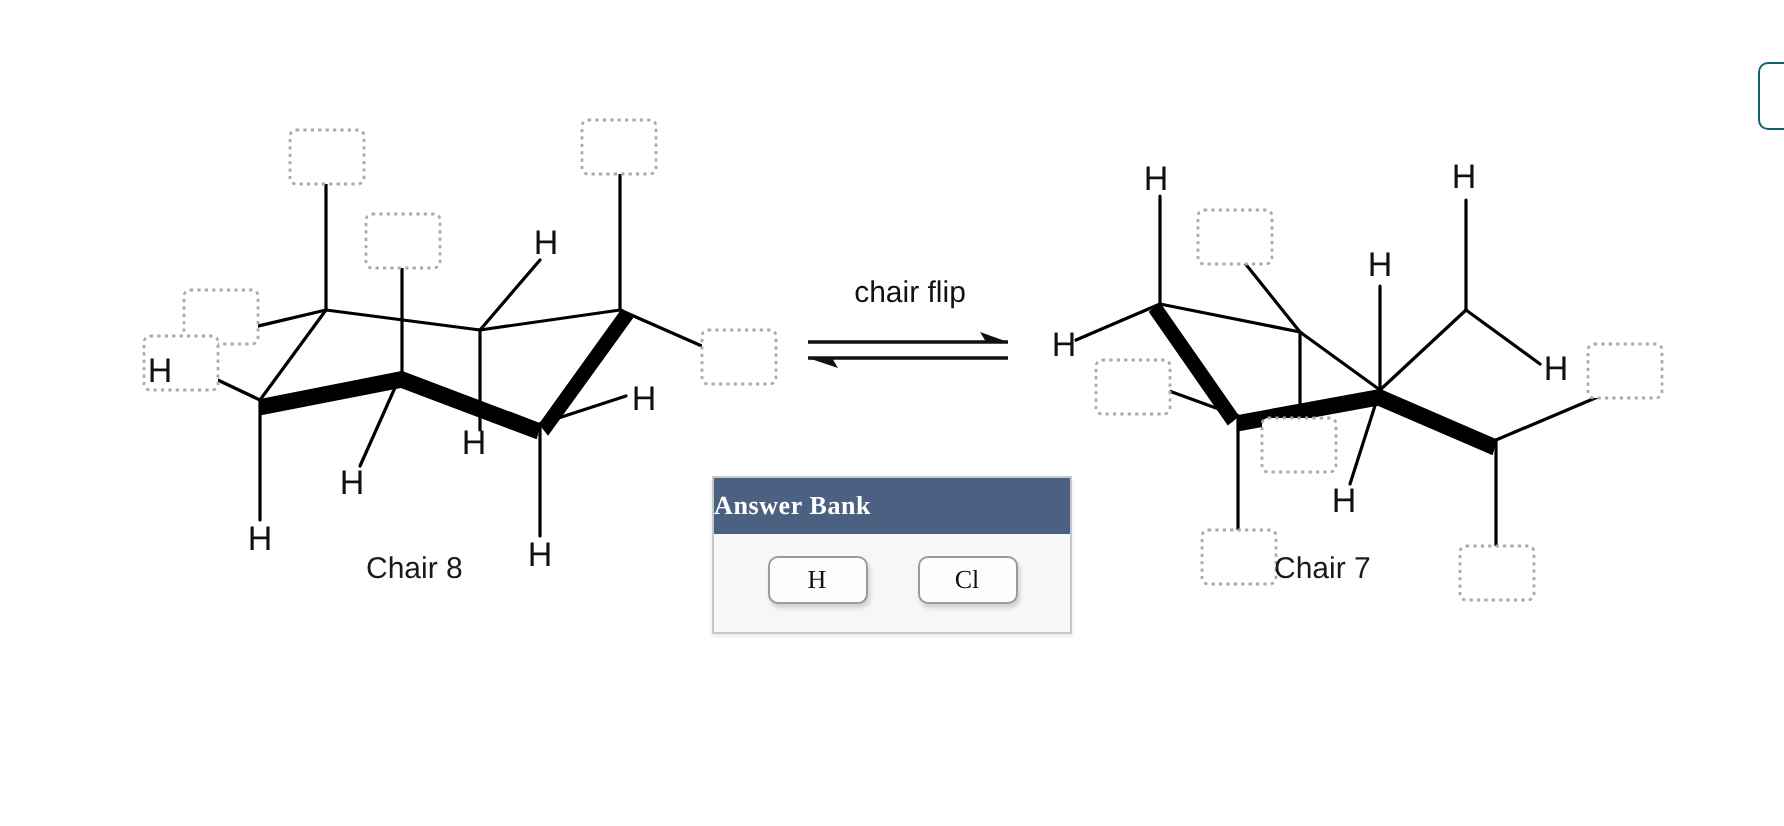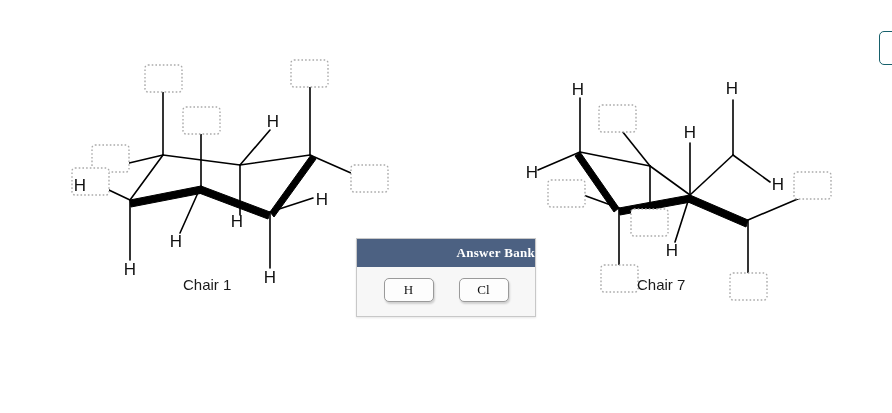--- a/index.html
+++ b/index.html
@@ -20,21 +20,21 @@
   }
   .flip-wrap{position:absolute;left:400px;top:138px;width:110px;text-align:center;}
   .flip-label{font-size:15px;color:#111111;font-family:"Liberation Sans", sans-serif;}
   .flip-arrows{margin-top:9px;}
   .answer-bank{
     position:absolute;left:356px;top:238px;width:178px;
     border:1px solid #c8c8c8;background:#fafafa;
     box-shadow:0 1px 2px rgba(0,0,0,.10);
   }
   .answer-bank-header{
-    background:#4c6182;color:#ffffff;text-align:right;
+    background:#4c6182;color:#ffffff;text-align:left;
     font-family:"Liberation Serif", serif;font-weight:bold;font-size:13px;
     padding:6px 0 6px 0;letter-spacing:.3px;
   }
   .answer-bank-body{
     display:flex;justify-content:space-around;align-items:center;
     padding:11px 14px 14px 14px;background:#f7f7f7;
   }
   .bank-item{
     min-width:30px;height:22px;line-height:22px;padding:0 9px;
     border:1px solid #9a9a9a;border-radius:5px;background:#fdfdfd;
@@ -84,22 +84,33 @@
 
     <text class="atom-label" x="10" y="136" text-anchor="middle">H</text>
     <text class="atom-label" x="60" y="220" text-anchor="middle">H</text>
     <text class="atom-label" x="106" y="192" text-anchor="middle">H</text>
     <text class="atom-label" x="167" y="172" text-anchor="middle">H</text>
     <text class="atom-label" x="203" y="72" text-anchor="middle">H</text>
     <text class="atom-label" x="200" y="228" text-anchor="middle">H</text>
     <text class="atom-label" x="252" y="150" text-anchor="middle">H</text>
   </svg>
 
-  <div class="chair-caption" style="left:183px;top:276px;">Chair 1</div>
+  <div class="chair-caption" style="left:183px;top:276px;">Chair 8</div>
 
+  <div class="flip-wrap">
+    <div class="flip-label">chair flip</div>
+    <div class="flip-arrows">
+      <svg width="106" height="22" viewBox="0 0 106 22">
+        <path d="M 2 7 L 102 7" stroke="#111" stroke-width="1.7" fill="none"></path>
+        <path d="M 102 7 L 88 2 L 91 7 Z" fill="#111"></path>
+        <path d="M 2 15 L 102 15" stroke="#111" stroke-width="1.7" fill="none"></path>
+        <path d="M 2 15 L 17 20 L 14 15 Z" fill="#111"></path>
+      </svg>
+    </div>
+  </div>
 
   <svg class="mol" style="left:520px;top:80px;" width="360" height="230" viewBox="0 0 360 230">
 
     <path class="bond" d="M 60 72 L 130 86"></path>
     <path class="bond" d="M 130 86 L 170 115"></path>
     <path class="bond" d="M 170 115 L 213 75"></path>
 
     <path class="bond-bold" d="M 60 72 L 99 128 L 94 132 L 55 76 Z"></path>
     <path class="bond-bold" d="M 99 128 L 170 115 L 171 122 L 100 135 Z"></path>
     <path class="bond-bold" d="M 170 115 L 228 140 L 226 147 L 168 122 Z"></path>

